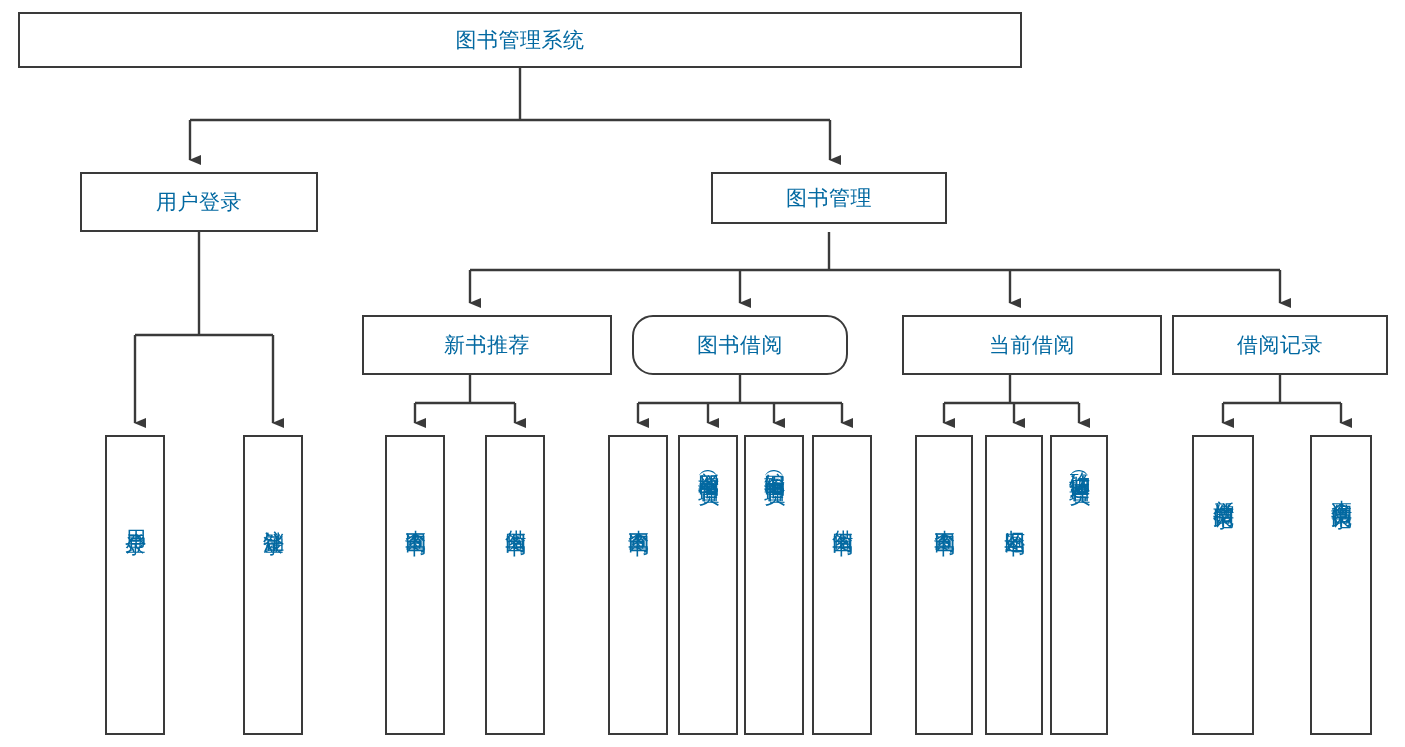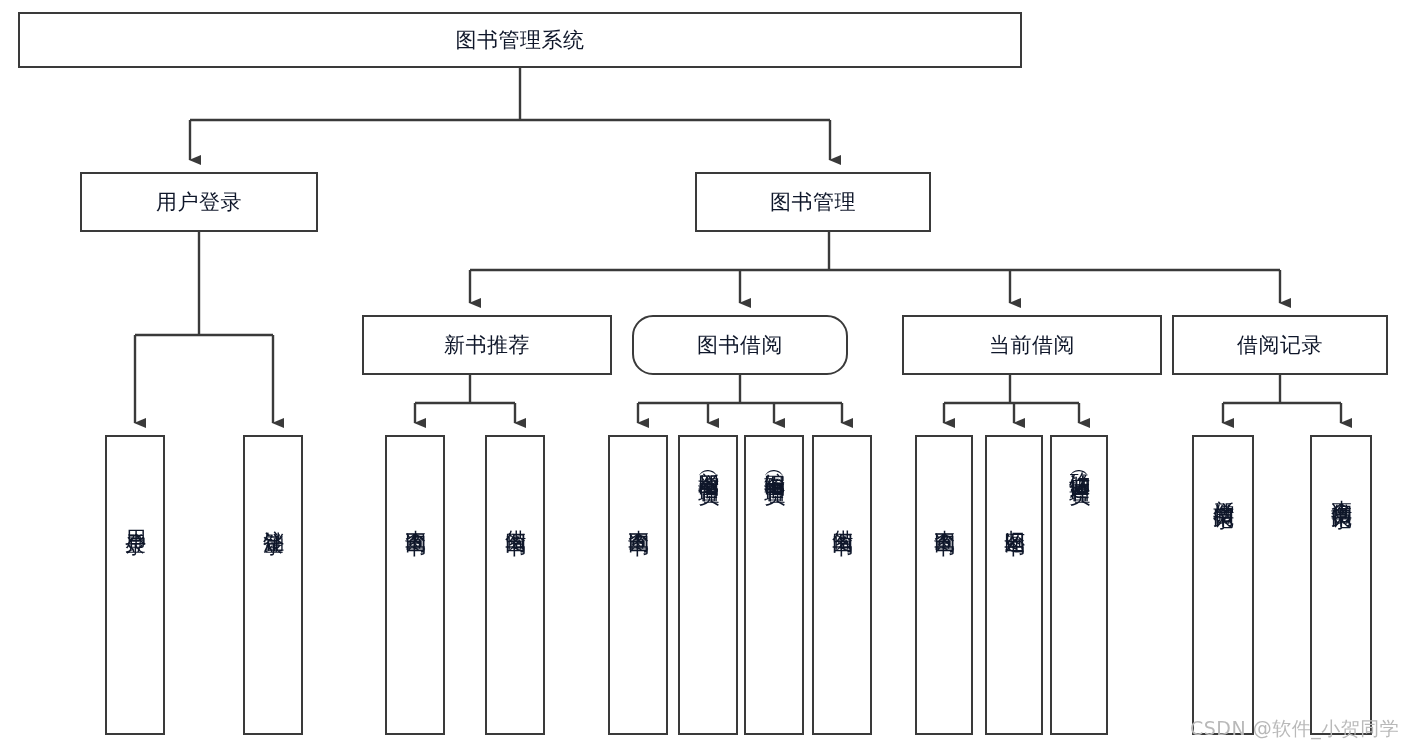--- a/index.html
+++ b/index.html
@@ -28,21 +28,21 @@
   .node {
     position: absolute;
     box-sizing: border-box;
     background: #ffffff;
     border: 2px solid #3a3a3a;
     display: flex;
     align-items: center;
     justify-content: center;
   }
   .node-label {
-    color: #0f172a;
+    color: #0369a1;
     font-size: 21px;
     line-height: 1.18;
     letter-spacing: 0.5px;
     white-space: nowrap;
   }
   
   .leaf {
     align-items: flex-start;
     justify-content: center;
   }
@@ -121,21 +121,21 @@
     </g>
   </svg>
 
   <div class="node" style="left: 18px; top: 12px; width: 1004px; height: 56px;">
     <span class="node-label">图书管理系统</span>
   </div>
 
   <div class="node" style="left: 80px; top: 172px; width: 238px; height: 60px;">
     <span class="node-label">用户登录</span>
   </div>
-  <div class="node" style="left: 695px; top: 172px; width: 236px; height: 60px;">
+  <div class="node" style="left: 711px; top: 172px; width: 236px; height: 52px;">
     <span class="node-label">图书管理</span>
   </div>
 
   <div class="node" style="left: 362px; top: 315px; width: 250px; height: 60px;">
     <span class="node-label">新书推荐</span>
   </div>
   <div class="node" style="left: 632px; top: 315px; width: 216px; height: 60px; border-radius: 21px;">
     <span class="node-label">图书借阅</span>
   </div>
   <div class="node" style="left: 902px; top: 315px; width: 260px; height: 60px;">
@@ -178,15 +178,14 @@
   <div class="node leaf pad-sm" style="left: 1050px; top: 435px; width: 58px; height: 300px;">
     <span class="node-label">确认归还（管理员）</span>
   </div>
   <div class="node leaf pad-md" style="left: 1192px; top: 435px; width: 62px; height: 300px;">
     <span class="node-label">新增借阅记录</span>
   </div>
   <div class="node leaf pad-md" style="left: 1310px; top: 435px; width: 62px; height: 300px;">
     <span class="node-label">查询借阅记录</span>
   </div>
 
-  <div class="watermark" style="left: 1190px; top: 716px;">CSDN @软件_小贺同学</div>
 
 </div>
 
 </body></html>

